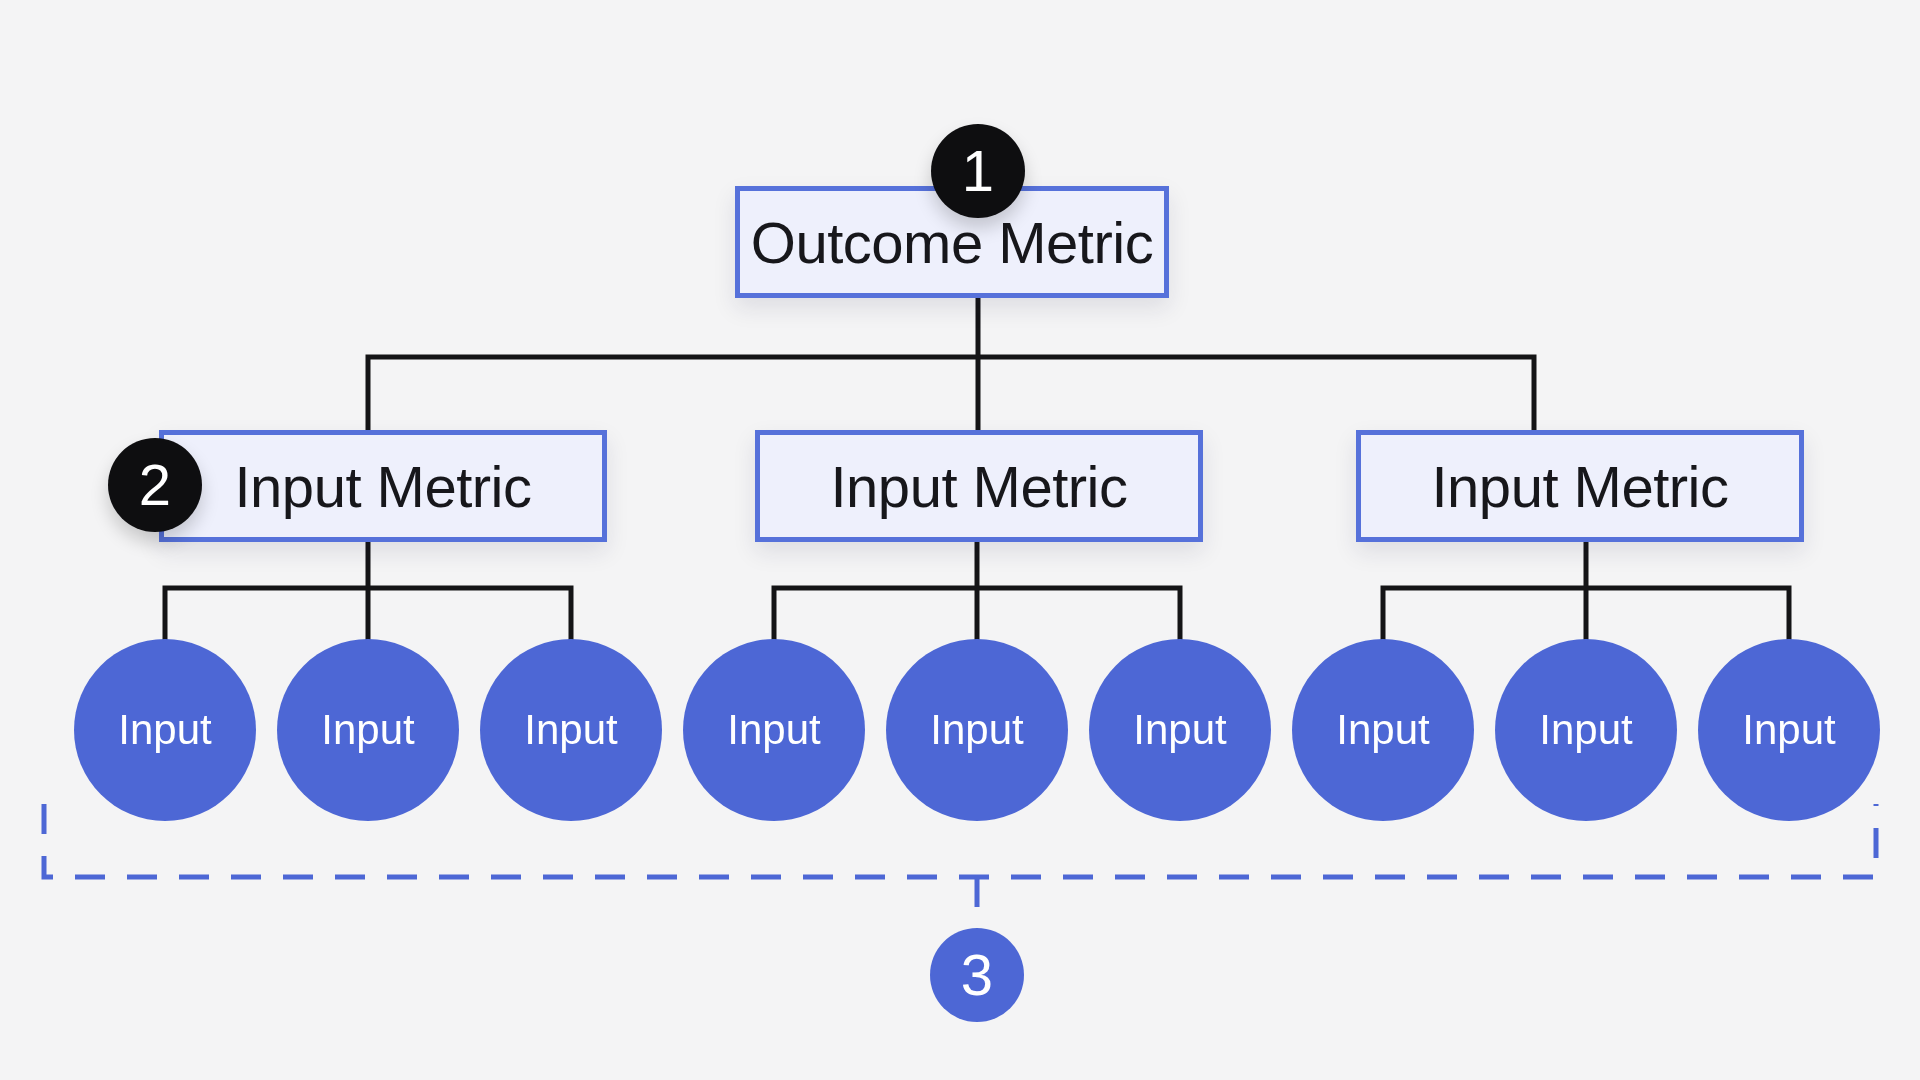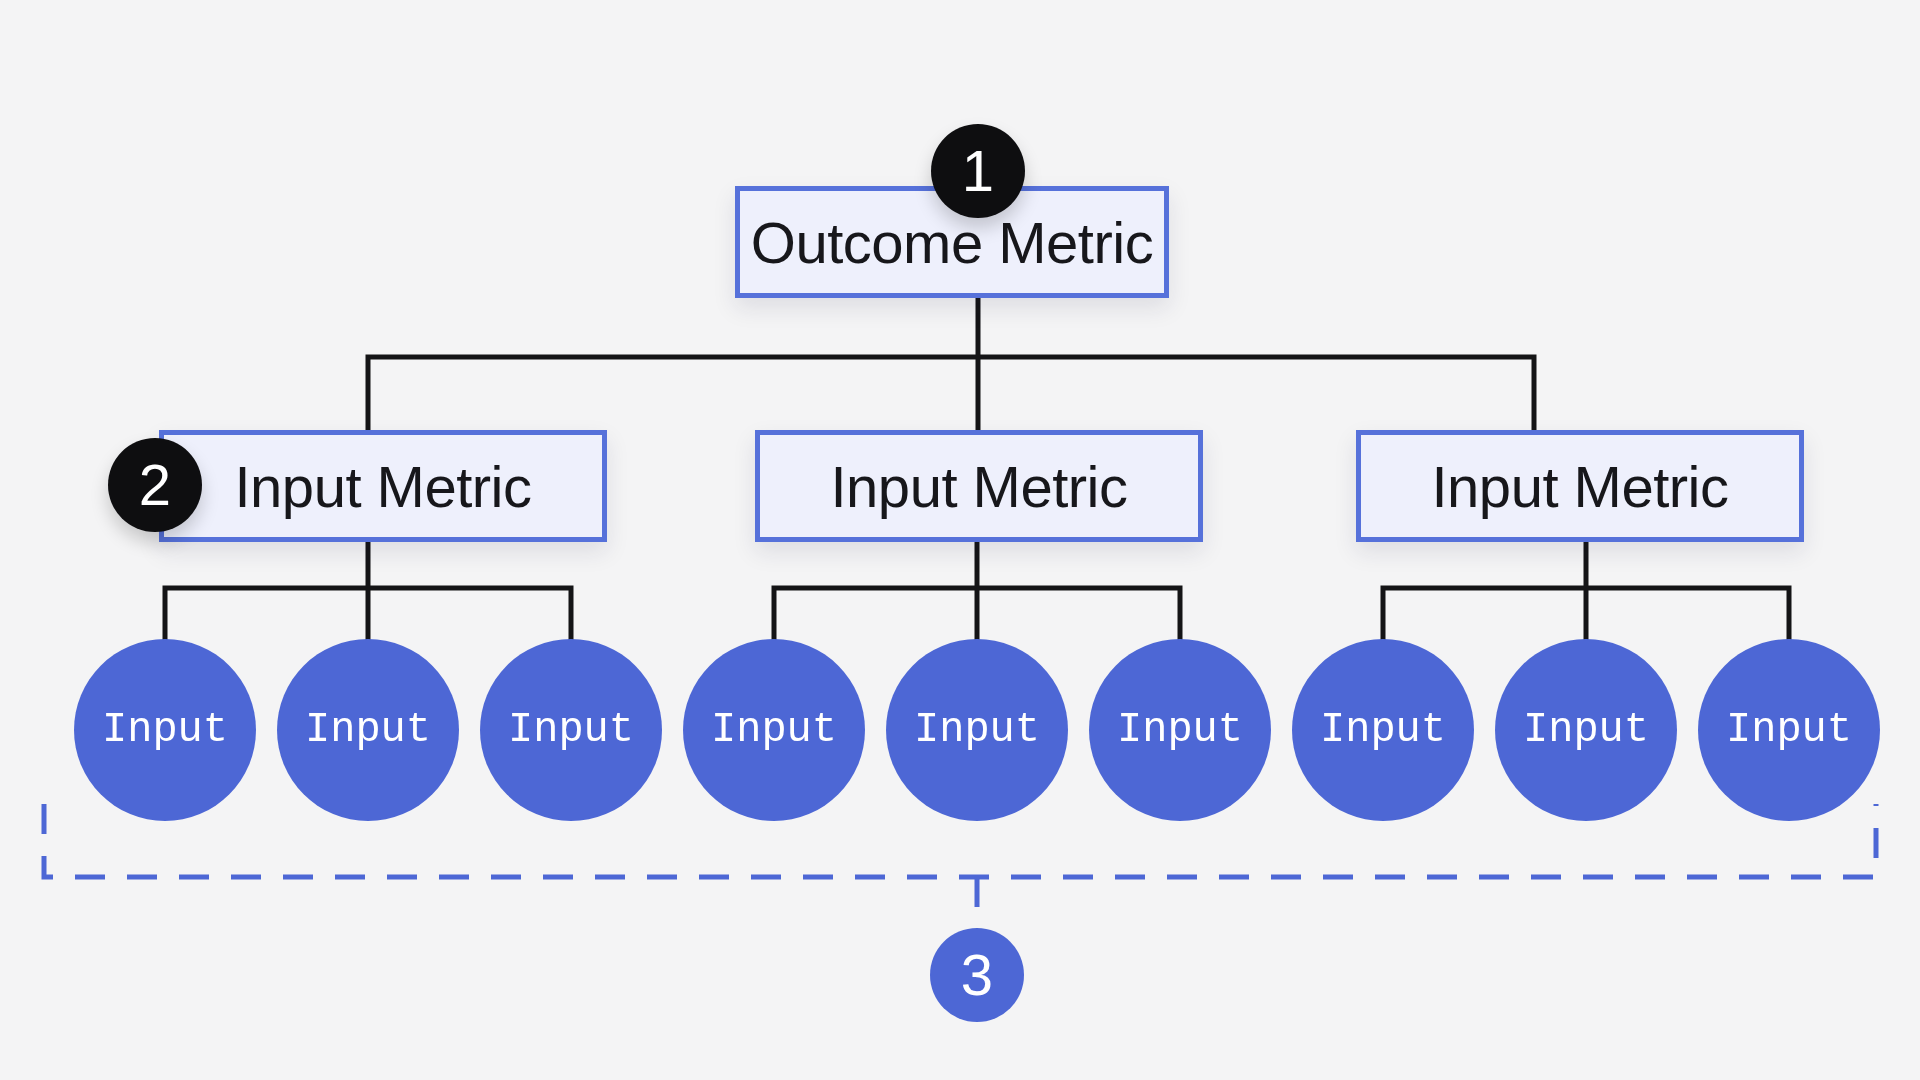--- a/index.html
+++ b/index.html
@@ -84,21 +84,20 @@
     top:639px;
     width:182px; height:182px;
     border-radius:50%;
     background:var(--brand-blue);
     display:flex;
     align-items:center;
     justify-content:center;
     color:var(--white);
     font-size:42px;
     z-index:2;
-    font-family:Liberation Mono, monospace;
   }
   .n1{left:74px;}  .n2{left:277px;}  .n3{left:480px;}
   .n4{left:683px;} .n5{left:886px;}  .n6{left:1089px;}
   .n7{left:1292px;}.n8{left:1495px;} .n9{left:1698px;}
 </style>
 </head>
 <body>
 
 <div class="canvas">
 

